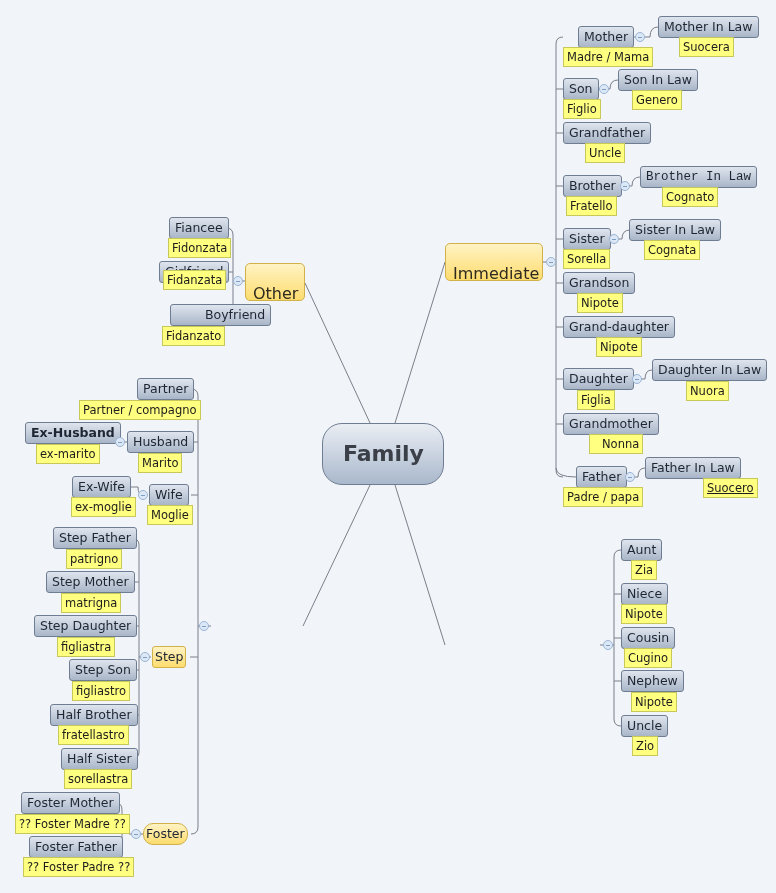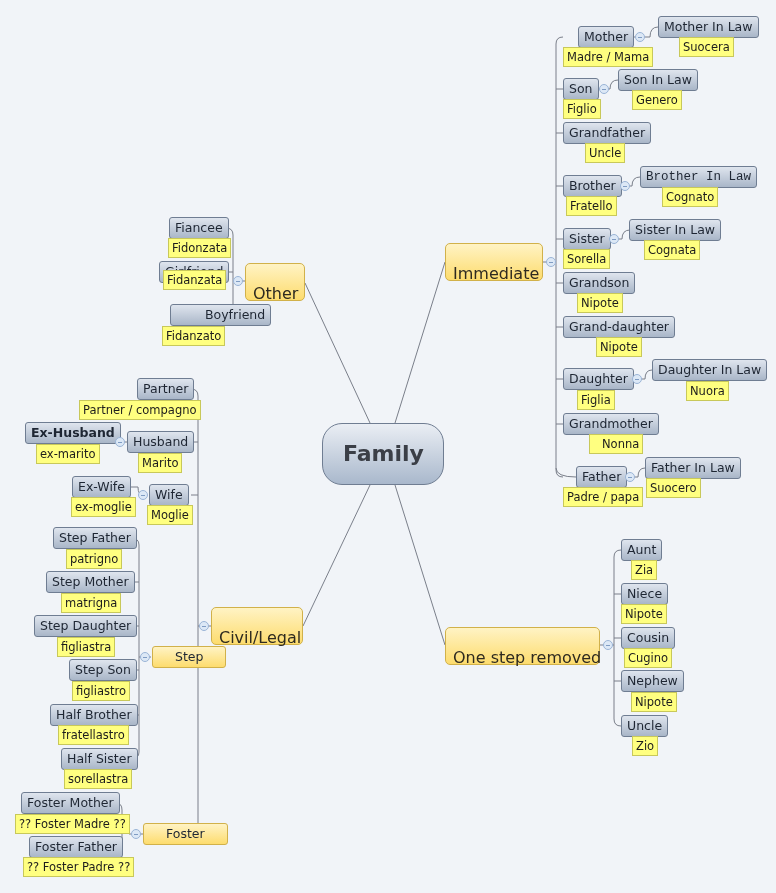--- a/index.html
+++ b/index.html
@@ -7,21 +7,21 @@
          font-family:"DejaVu Sans", "Liberation Sans", sans-serif; }
   #canvas { position:absolute; left:0; top:0; width:776px; height:893px; }
   svg.lines { position:absolute; left:0; top:0; width:776px; height:893px; }
   .node { position:absolute; box-sizing:border-box; white-space:nowrap; text-align:center; color:#1e2633; }
   .rel { height:22px; line-height:20px; font-size:12.5px; padding:0 5px;
          background:linear-gradient(#dfe5ee, #a9b6c8); border:1px solid #6f7d92; border-radius:3px; }
   .it { height:20px; line-height:18px; font-size:11.5px; padding:0 3px;
         background:#ffff80; border:1px solid #c8c85a; color:#1c1c1c; }
   .main { height:38px; line-height:36px; font-size:16px; padding:12px 7px;
           background:linear-gradient(#fff3c4, #fddc6e); border:1px solid #d1b14a; border-radius:5px; color:#2e2a20; }
-  .sub { height:22px; line-height:20px; font-size:12.5px; padding:0 22px;
+  .sub { height:22px; line-height:20px; font-size:12.5px; padding:0 2px;
          background:linear-gradient(#fff3c4, #fddc6e); border:1px solid #d1b14a; border-radius:3px; }
   .root { height:62px; line-height:60px; font-size:22px; font-weight:bold; padding:0 20px;
           background:linear-gradient(#eaeef4, #a9b8cc); border:1px solid #6f7d92; border-radius:20px; color:#3b3f47; }
   .collapse { position:absolute; width:10px; height:10px; box-sizing:border-box; border-radius:50%;
               background:#dce8f6; border:1px solid #9ab4d6; }
   .collapse::after { content:""; position:absolute; left:2px; right:2px; top:3.5px; height:1px; background:#7f9cc3; }
 </style>
 </head>
 <body>
 
@@ -81,27 +81,25 @@
 
   <path d="M143,834 L129,834"></path>
   <path d="M116,803 Q122,803 122,810 L122,840 Q122,847 116,847"></path>
 </svg>
 
 <div class="node root" style="left:322px;top:423px;width:122px;">Family</div>
 
 <div class="node main" style="left:445px;top:243px;width:98px;">Immediate</div>
 <span class="collapse" style="left:546px;top:257px;"></span>
 
-<div class="node main" style="left:445px;top:627px;width:155px;">One step removed</div>
 <span class="collapse" style="left:603px;top:640px;"></span>
 
 <div class="node main" style="left:245px;top:263px;width:60px;">Other</div>
 <span class="collapse" style="left:233px;top:276px;"></span>
 
-<div class="node main" style="left:211px;top:607px;width:92px;">Civil/Legal</div>
 <span class="collapse" style="left:199px;top:621px;"></span>
 
 <div class="node rel" style="left:578px;top:26px;">Mother</div>
 <div class="node it" style="left:563px;top:47px;">Madre / Mama</div>
 <span class="collapse" style="left:635px;top:32px;"></span>
 <div class="node rel" style="left:658px;top:16px;">Mother In Law</div>
 <div class="node it" style="left:679px;top:37px;">Suocera</div>
 
 <div class="node rel" style="left:563px;top:78px;">Son</div>
 <div class="node it" style="left:563px;top:99px;">Figlio</div>
@@ -136,21 +134,21 @@
 <div class="node rel" style="left:652px;top:359px;">Daughter In Law</div>
 <div class="node it" style="left:686px;top:381px;">Nuora</div>
 
 <div class="node rel" style="left:563px;top:413px;">Grandmother</div>
 <div class="node it" style="left:589px;top:434px;padding-left:12px;">Nonna</div>
 
 <div class="node rel" style="left:576px;top:466px;">Father</div>
 <div class="node it" style="left:563px;top:487px;">Padre / papa</div>
 <span class="collapse" style="left:625px;top:472px;"></span>
 <div class="node rel" style="left:645px;top:457px;">Father In Law</div>
-<div class="node it" style="left:646px;top:478px;">Suocero</div>
+<div class="node it" style="left:703px;top:478px;text-decoration:underline;">Suocero</div>
 
 <div class="node rel" style="left:621px;top:539px;">Aunt</div>
 <div class="node it" style="left:631px;top:560px;">Zia</div>
 <div class="node rel" style="left:621px;top:583px;">Niece</div>
 <div class="node it" style="left:621px;top:604px;">Nipote</div>
 <div class="node rel" style="left:621px;top:627px;">Cousin</div>
 <div class="node it" style="left:624px;top:648px;">Cugino</div>
 <div class="node rel" style="left:621px;top:670px;">Nephew</div>
 <div class="node it" style="left:631px;top:692px;">Nipote</div>
 <div class="node rel" style="left:621px;top:715px;">Uncle</div>
@@ -187,20 +185,20 @@
 <div class="node it" style="left:61px;top:593px;">matrigna</div>
 <div class="node rel" style="left:34px;top:615px;">Step Daughter</div>
 <div class="node it" style="left:57px;top:637px;">figliastra</div>
 <div class="node rel" style="left:69px;top:659px;">Step Son</div>
 <div class="node it" style="left:72px;top:681px;">figliastro</div>
 <div class="node rel" style="left:50px;top:704px;">Half Brother</div>
 <div class="node it" style="left:58px;top:725px;">fratellastro</div>
 <div class="node rel" style="left:61px;top:748px;">Half Sister</div>
 <div class="node it" style="left:64px;top:769px;">sorellastra</div>
 
-<div class="node sub" style="left:143px;top:823px;">Foster</div>
+<div class="node sub" style="left:143px;top:823px;border-radius:10px;">Foster</div>
 <span class="collapse" style="left:131px;top:829px;"></span>
 <div class="node rel" style="left:21px;top:792px;">Foster Mother</div>
 <div class="node it" style="left:15px;top:814px;">?? Foster Madre  ??</div>
 <div class="node rel" style="left:29px;top:836px;">Foster Father</div>
 <div class="node it" style="left:23px;top:857px;">?? Foster Padre ??</div>
 
 </div>
 
 </body></html>

